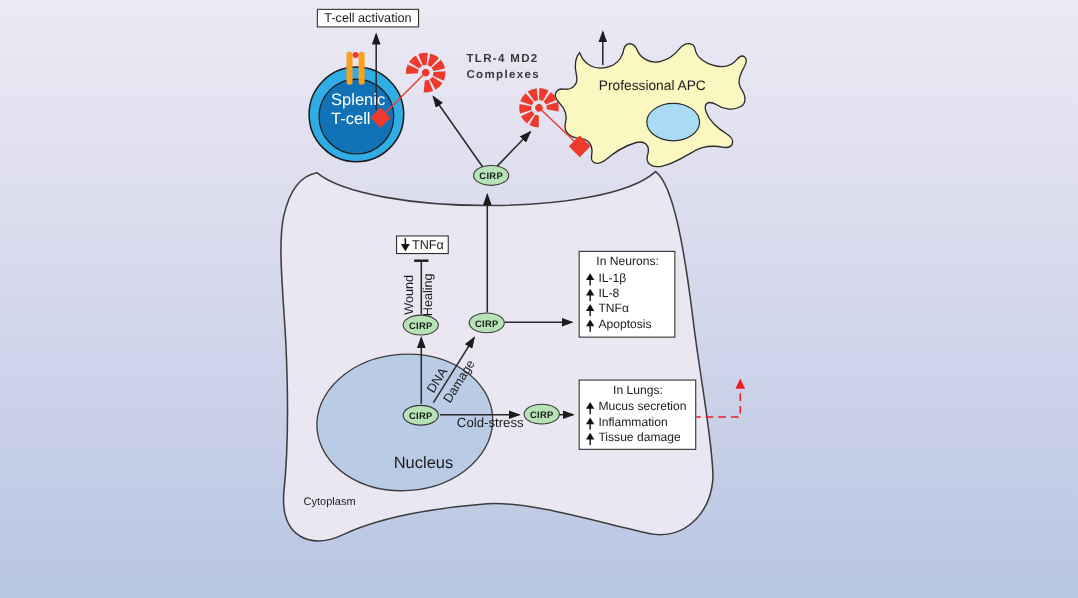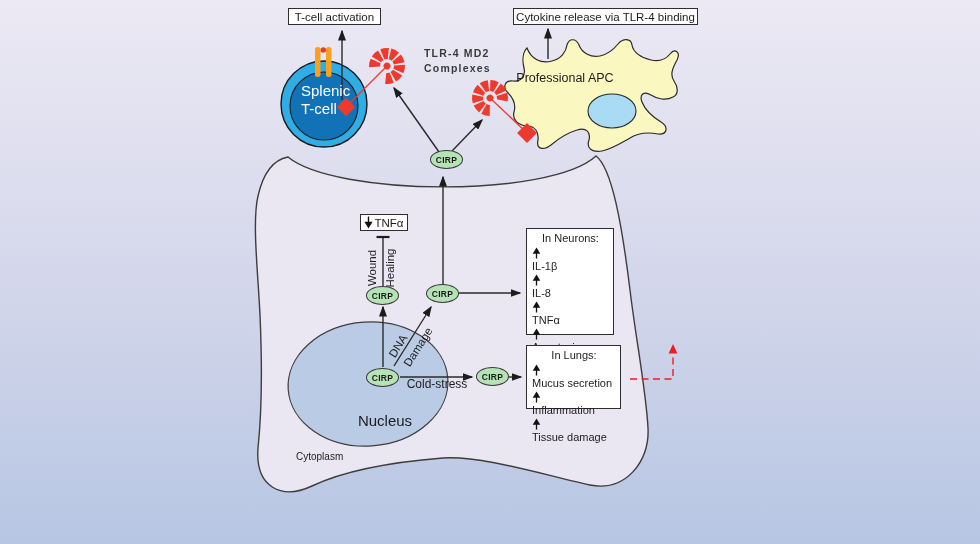--- a/index.html
+++ b/index.html
@@ -36,21 +36,21 @@
     background:var(--cirp_green,#b5e3b5);border:1.5px solid #3a3a3a;
     display:flex;align-items:center;justify-content:center;
     font-size:8.5px;font-weight:bold;letter-spacing:.3px;color:#1c1c1c;
   }
   
   .listbox{
     background:#fff;border:1.3px solid #2e2e2e;box-sizing:border-box;
     padding:2px 4px 2px 5px;font-size:11px;line-height:14px;color:#1c1c1c;
   }
   .listbox .title{text-align:center;line-height:15px;}
-  .listbox .row{display:flex;align-items:flex-start;flex-direction:column;}
+  .listbox .row{display:flex;align-items:flex-end;}
   .listbox .row svg{flex:none;width:9px;height:12px;margin:1px 3px 0 0;}
   .arr-stem{stroke:#111;stroke-width:1.4;fill:none;}
   .arr-head{fill:#111;}
   
   .lbl{position:absolute;white-space:nowrap;color:#1c1c1c;}
   .rot{transform-origin:center;}
   .center-anchor{transform:translate(-50%,-50%);}
   
   .mechbox{
     border:1.6px dashed var(--dashed_red,#ed1c24);box-sizing:border-box;
@@ -154,58 +154,55 @@
     <line class="blackline" x1="383" y1="286" x2="383" y2="238"></line>
     <line x1="376.5" y1="237" x2="389.5" y2="237" stroke="#1c1c1c" stroke-width="2.2"></line>
 
     <path class="reddash" d="M630,379 H673 V352"></path>
     <polygon class="fill-dred" points="668.6,353.5 677.4,353.5 673,344"></polygon>
   </svg>
 
   <div class="wbox abs" style="left:288px;top:8px;width:93px;height:17px;">
     <span>T-cell activation</span>
   </div>
-  <div class="wbox abs" style="left:513px;top:8px;width:185px;height:17px;">
-    <span>Cytokine release via TLR-4 binding</span>
-  </div>
 
   <div class="lbl" style="left:424px;top:46px;font-size:10.5px;font-weight:bold;letter-spacing:1.2px;line-height:15px;color:#3a3a3a;">
     <div>TLR-4 MD2</div>
     <div>Complexes</div>
   </div>
 
   <div class="lbl" style="left:301px;top:82px;font-size:15px;line-height:17.5px;color:#fff;">
     <div>Splenic</div>
     <div>T-cell</div>
   </div>
 
-  <div class="lbl" style="left:500px;top:71px;width:130px;text-align:center;font-size:12.5px;">Professional APC</div>
+  <div class="lbl" style="left:528px;top:71px;width:130px;text-align:center;font-size:12.5px;">Professional APC</div>
 
   <div class="cirp abs" style="left:430px;top:150px;">CIRP</div>
   <div class="cirp abs" style="left:426px;top:284px;">CIRP</div>
   <div class="cirp abs" style="left:366px;top:286px;">CIRP</div>
   <div class="cirp abs" style="left:366px;top:368px;">CIRP</div>
   <div class="cirp abs" style="left:476px;top:367px;">CIRP</div>
 
   <div class="wbox abs" style="left:360px;top:214px;width:48px;height:17px;gap:1px;">
     <svg width="9" height="13" viewBox="0 0 9 13">
       <path class="arr-stem" d="M4.5,0.5 V7"></path>
       <path class="arr-head" d="M4.5,12.5 L8.6,5.8 H0.4 Z"></path>
     </svg>
     <span>TNFα</span>
   </div>
 
   <div class="lbl center-anchor rot" style="left:372px;top:268px;font-size:11.5px;transform:translate(-50%,-50%) rotate(-90deg);">Wound</div>
   <div class="lbl center-anchor rot" style="left:390px;top:268px;font-size:11.5px;transform:translate(-50%,-50%) rotate(-90deg);">Healing</div>
   <div class="lbl center-anchor rot" style="left:398px;top:346px;font-size:11.5px;transform:translate(-50%,-50%) rotate(-58deg);">DNA</div>
   <div class="lbl center-anchor rot" style="left:418px;top:347px;font-size:11.5px;transform:translate(-50%,-50%) rotate(-58deg);">Damage</div>
 
-  <div class="lbl" style="left:398px;top:377px;width:78px;text-align:center;font-size:12px;">Cold-stress</div>
-
-  <div class="listbox abs" style="left:526px;top:228px;width:88px;height:107px;">
+  <div class="lbl" style="left:398px;top:377px;width:78px;text-align:right;font-size:12px;">Cold-stress</div>
+
+  <div class="listbox abs" style="left:526px;top:228px;width:88px;height:79px;">
     <div class="title">In Neurons:</div>
     <div class="row">
       <svg viewBox="0 0 9 13">
           <path class="arr-stem" d="M4.5,12.5 V6"></path>
           <path class="arr-head" d="M4.5,0.5 L8.6,7.2 H0.4 Z"></path>
         </svg>
       <span>IL-1β</span>
     </div>
     <div class="row">
       <svg viewBox="0 0 9 13">
@@ -223,21 +220,21 @@
     </div>
     <div class="row">
       <svg viewBox="0 0 9 13">
           <path class="arr-stem" d="M4.5,12.5 V6"></path>
           <path class="arr-head" d="M4.5,0.5 L8.6,7.2 H0.4 Z"></path>
         </svg>
       <span>Apoptosis</span>
     </div>
   </div>
 
-  <div class="listbox abs" style="left:526px;top:345px;width:95px;height:64px;">
+  <div class="listbox abs" style="left:526px;top:345px;width:107px;height:64px;">
     <div class="title">In Lungs:</div>
     <div class="row">
       <svg viewBox="0 0 9 13">
           <path class="arr-stem" d="M4.5,12.5 V6"></path>
           <path class="arr-head" d="M4.5,0.5 L8.6,7.2 H0.4 Z"></path>
         </svg>
       <span>Mucus secretion</span>
     </div>
     <div class="row">
       <svg viewBox="0 0 9 13">
@@ -250,15 +247,15 @@
       <svg viewBox="0 0 9 13">
           <path class="arr-stem" d="M4.5,12.5 V6"></path>
           <path class="arr-head" d="M4.5,0.5 L8.6,7.2 H0.4 Z"></path>
         </svg>
       <span>Tissue damage</span>
     </div>
   </div>
 
 
   <div class="lbl" style="left:355px;top:412px;width:60px;text-align:center;font-size:15px;">Nucleus</div>
-  <div class="lbl" style="left:276px;top:451px;font-size:10px;margin-left:20px;">Cytoplasm</div>
+  <div class="lbl" style="left:276px;top:451px;font-size:10px;">Cytoplasm</div>
 
 </div>
 
 </body></html>

